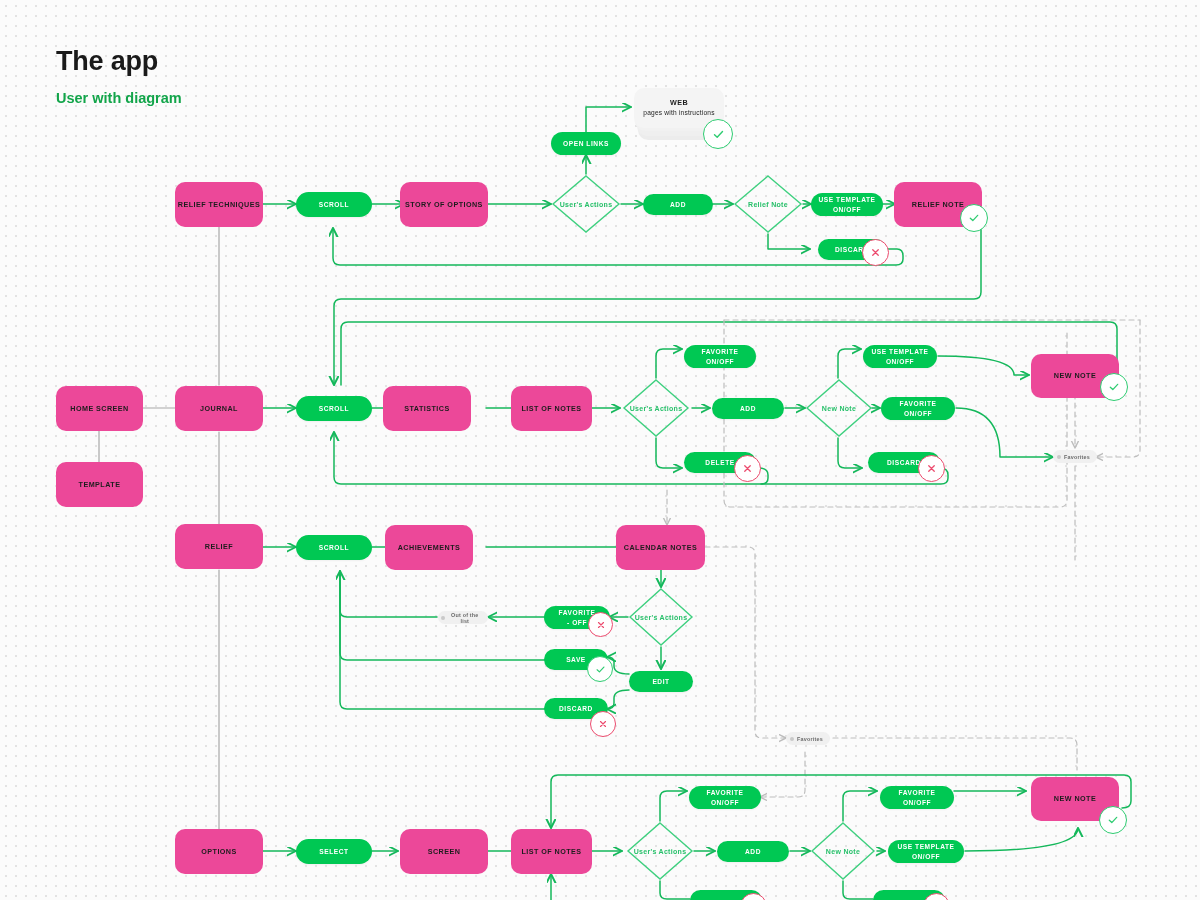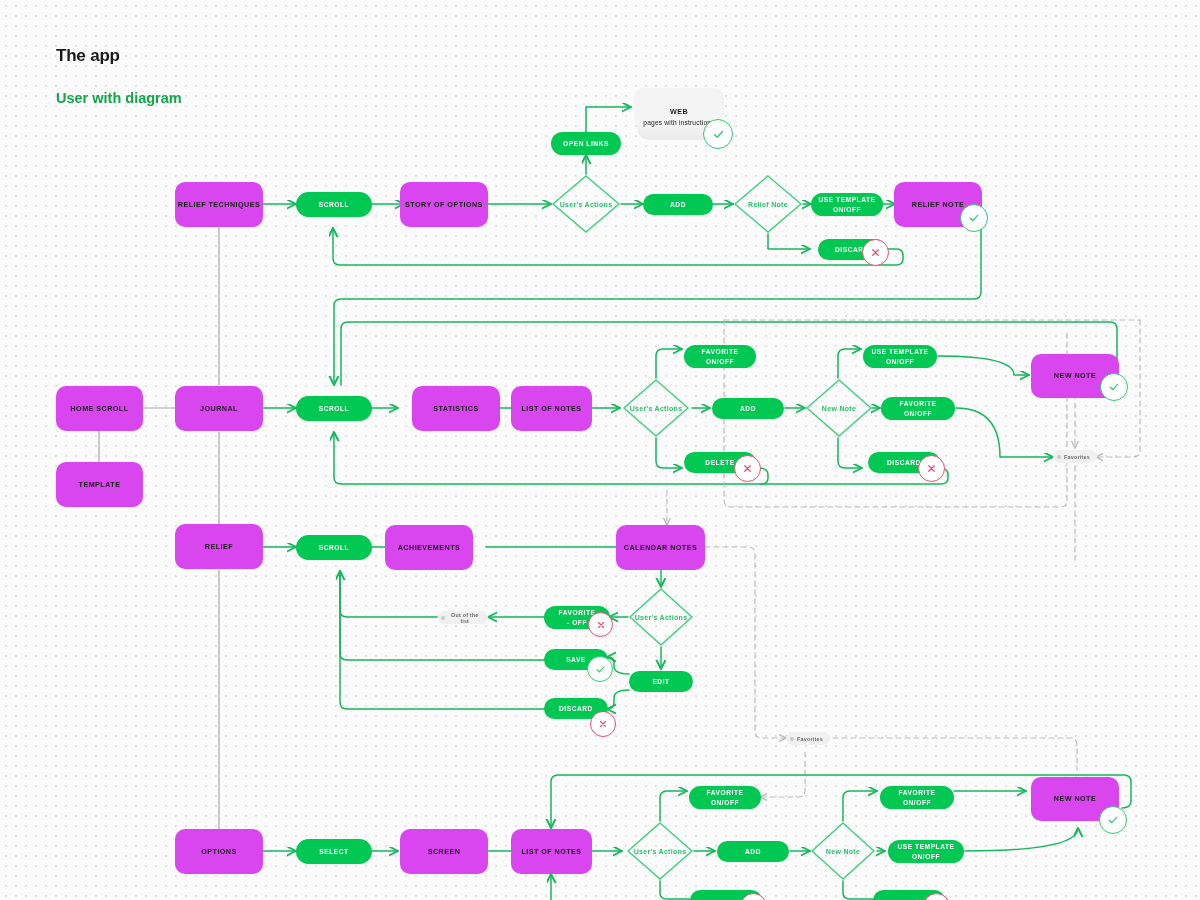--- a/index.html
+++ b/index.html
@@ -12,25 +12,25 @@
     font-family:"Liberation Sans", sans-serif;
     position:relative;
   }
   #stage{position:absolute;inset:0;}
   svg.wires{position:absolute;left:0;top:0;width:1200px;height:900px;pointer-events:none;}
 
   .node{position:absolute;box-sizing:border-box;display:flex;align-items:center;justify-content:center;text-align:center;}
 
   
   .screen{
-    background:#d946ef;border-radius:10px;
+    background:#ec4899;border-radius:10px;
     color:#1d1d1d;font-size:7.2px;font-weight:700;letter-spacing:.45px;
     line-height:1.35;
   }
-  .screen.two{flex-direction:column;justify-content:flex-end;}
+  .screen.two{flex-direction:column;}
   .screen .sub{font-weight:400;letter-spacing:.2px;font-size:6.6px;margin-top:2px;}
 
   
   .pill{
     background:#00c853;border-radius:999px;color:#fff;
     font-size:6.6px;font-weight:700;letter-spacing:.55px;line-height:1.45;
     box-shadow:0 1px 2px rgba(0,0,0,.05);
   }
 
   
@@ -51,21 +51,21 @@
   
   .badge{position:absolute;border-radius:50%;background:#ffffff;display:flex;align-items:center;justify-content:center;}
   .badge.ok{border:1.4px solid #2ecc71;}
   .badge.no{border:1.4px solid #ec4b6e;}
 
   
   .deck{position:absolute;}
   .deck .sheet{position:absolute;left:0;background:#f2f2f2;border-radius:10px;}
   .deck .top{background:#f4f4f4;}
 
-  h1.title{position:absolute;left:56px;top:46px;margin:0;font-size:17px;font-weight:700;color:#1a1a1a;letter-spacing:-.2px;}
+  h1.title{position:absolute;left:56px;top:46px;margin:0;font-size:27px;font-weight:700;color:#1a1a1a;letter-spacing:-.2px;}
   h2.subtitle{position:absolute;left:56px;top:90px;margin:0;font-size:14.5px;font-weight:600;color:#12a54a;letter-spacing:0;}
 </style>
 </head>
 <body>
 
 <div id="stage">
 
   <h1 class="title">The app</h1>
   <h2 class="subtitle">User with diagram</h2>
 
@@ -204,21 +204,21 @@
       <path d="M1122,808 Q1131,808 1131,801 L1131,782 Q1131,775 1124,775 L558,775 Q551,775 551,782 L551,828" marker-end="url(#ag)"></path>
 
       <path d="M551,900 L551,874" marker-end="url(#ag)"></path>
 
       <path d="M660,881 L660,893 Q660,899 667,899 L690,899"></path>
       <path d="M843,881 L843,893 Q843,899 850,899 L873,899"></path>
     </g>
   </svg>
 
   <div class="node screen" style="left:56px;top:386px;width:87px;height:45px;">
-    <span>HOME SCROLL</span>
+    <span>HOME SCREEN</span>
   </div>
   <div class="node screen" style="left:56px;top:462px;width:87px;height:45px;">
     <span>TEMPLATE</span>
   </div>
   <div class="node screen" style="left:175px;top:182px;width:88px;height:45px;">
     <span>RELIEF TECHNIQUES</span>
   </div>
   <div class="node screen" style="left:175px;top:386px;width:88px;height:45px;">
     <span>JOURNAL</span>
   </div>
@@ -291,21 +291,21 @@
   </div>
   <div class="badge no" style="left:862px;top:239px;width:25px;height:25px;">
     <svg width="11" height="11" viewBox="0 0 12 12">
         <path d="M3,3 L9,9 M9,3 L3,9" stroke="#ec4b6e" stroke-width="1.4" stroke-linecap="round"></path>
       </svg>
   </div>
 
   <div class="node pill" style="left:296px;top:396px;width:76px;height:25px;">
     <span>SCROLL</span>
   </div>
-  <div class="node screen" style="left:412px;top:386px;width:88px;height:45px;">
+  <div class="node screen" style="left:383px;top:386px;width:88px;height:45px;">
     <span>STATISTICS</span>
   </div>
   <div class="node screen" style="left:511px;top:386px;width:81px;height:45px;">
     <span>LIST OF NOTES</span>
   </div>
   <div class="node diamond" style="left:622px;top:378px;width:68px;height:60px;">
     <svg class="dshape" viewBox="0 0 68 60">
         <polygon points="34,2 66,30 34,58 2,30" fill="none" stroke="#3ed07f" stroke-width="1.4"></polygon>
       </svg>
     <span class="dlabel">User's Actions</span>

